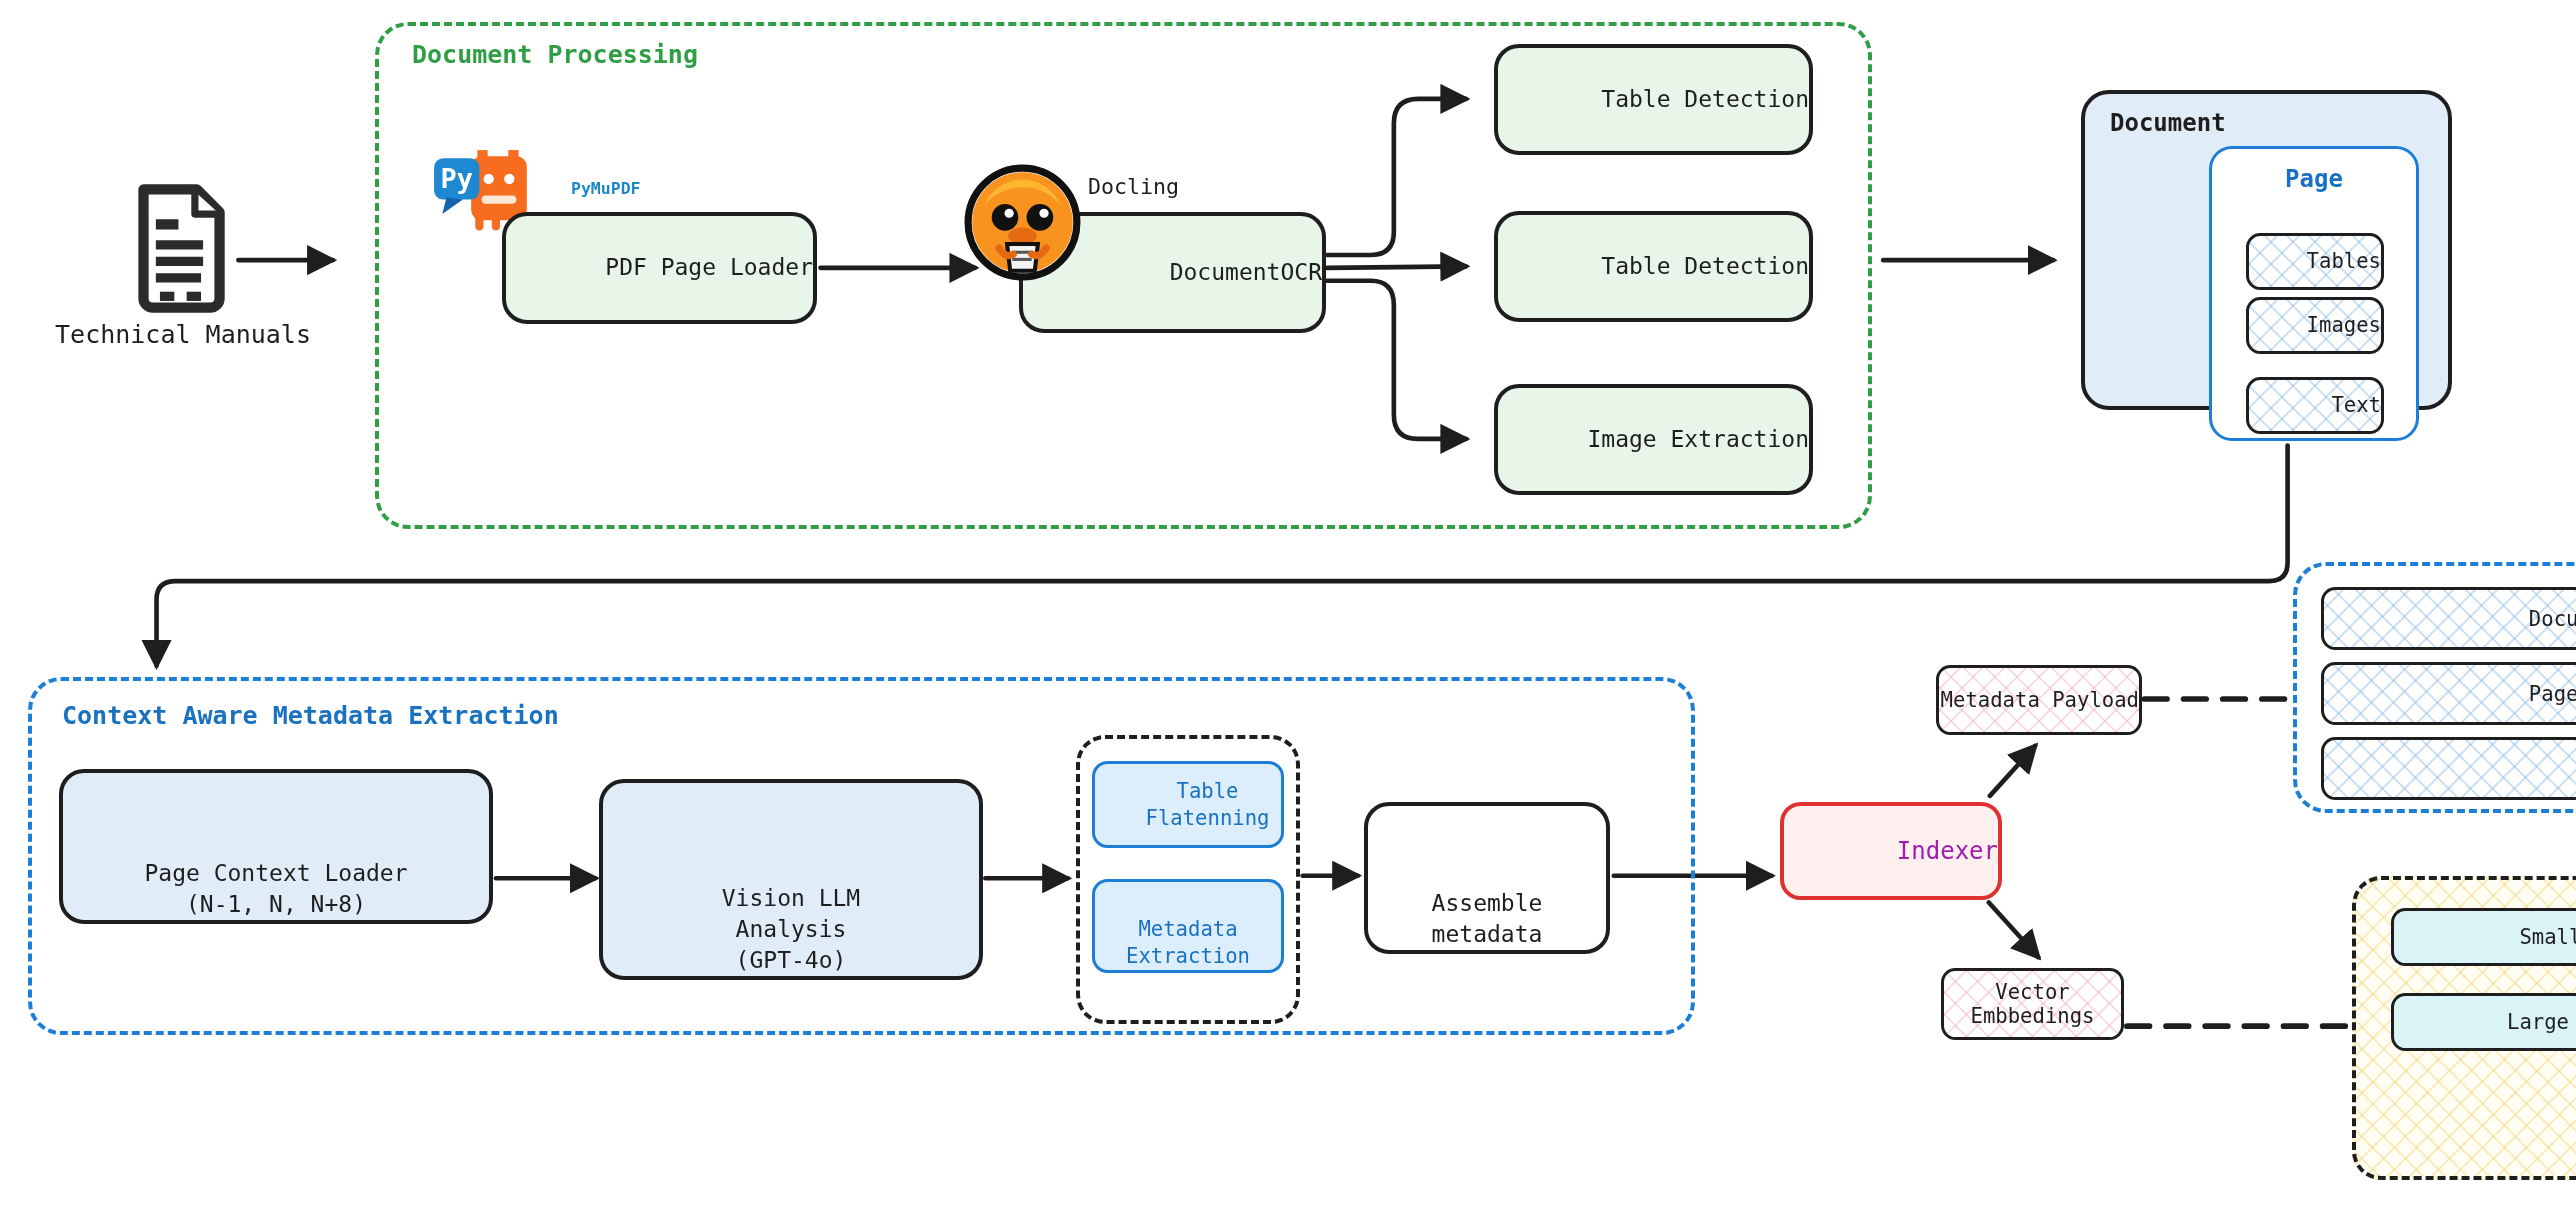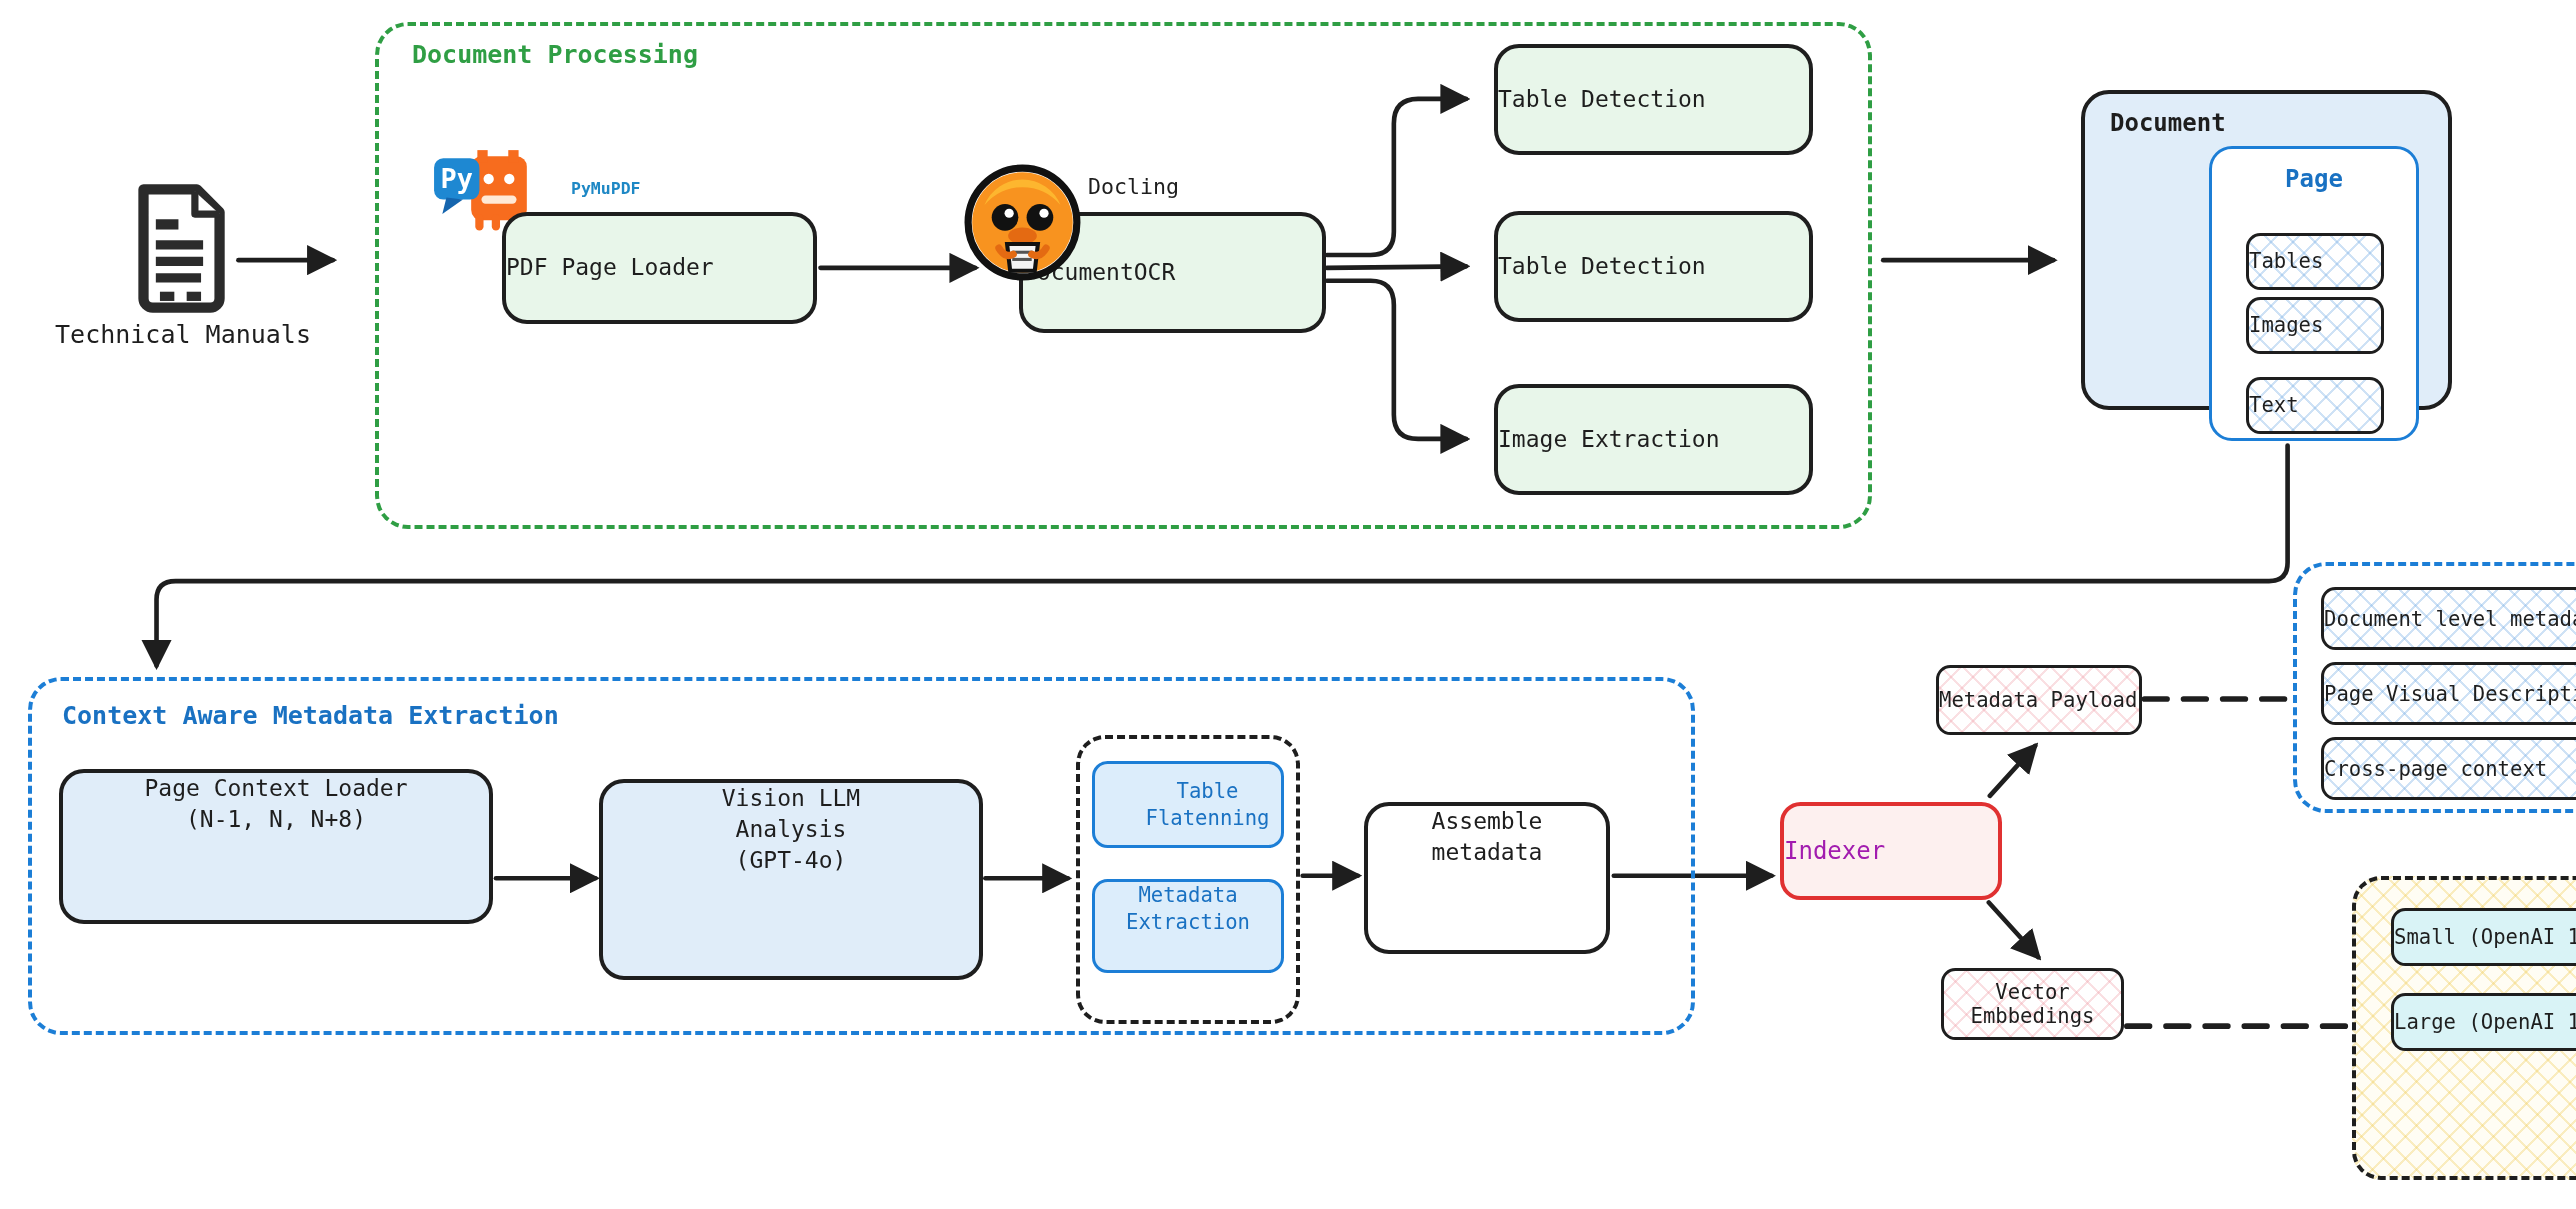--- a/index.html
+++ b/index.html
@@ -1,19 +1,19 @@
 <!DOCTYPE html>
 <html style="font-size:8.2px"><head>
 <meta charset="utf-8">
 <style>
   html,body{margin:0;padding:0;background:#fff;}
   #canvas{position:relative;width:3479px;height:1209px;background:#ffffff;
           font-family:"DejaVu Sans Mono",monospace;color:#1e1e1e;overflow:hidden;}
   .abs{position:absolute;box-sizing:border-box;}
-  .flexc{display:flex;align-items:center;justify-content:flex-start;text-align:center;}
+  .flexc{display:flex;align-items:center;justify-content:flex-end;text-align:center;}
   .col{flex-direction:column;}
 
   
   .node{border:4.1px solid #1e1e1e;border-radius:25px;font-size:23px;line-height:1.35;}
   .green-fill{background:#e8f6ea;}
   .blue-fill{background:#e0edf9;}
   .white-fill{background:#ffffff;}
   .chip{border:3.6px solid #1e1e1e;border-radius:14.4px;font-size:20.6px;}
   .chip-blue{border:3.6px solid #1c7ed6;border-radius:15.5px;background:#dcedfb;color:#1971c2;font-size:20.6px;line-height:1.3;}
   .cyan-fill{background:#d9f3f6;}

